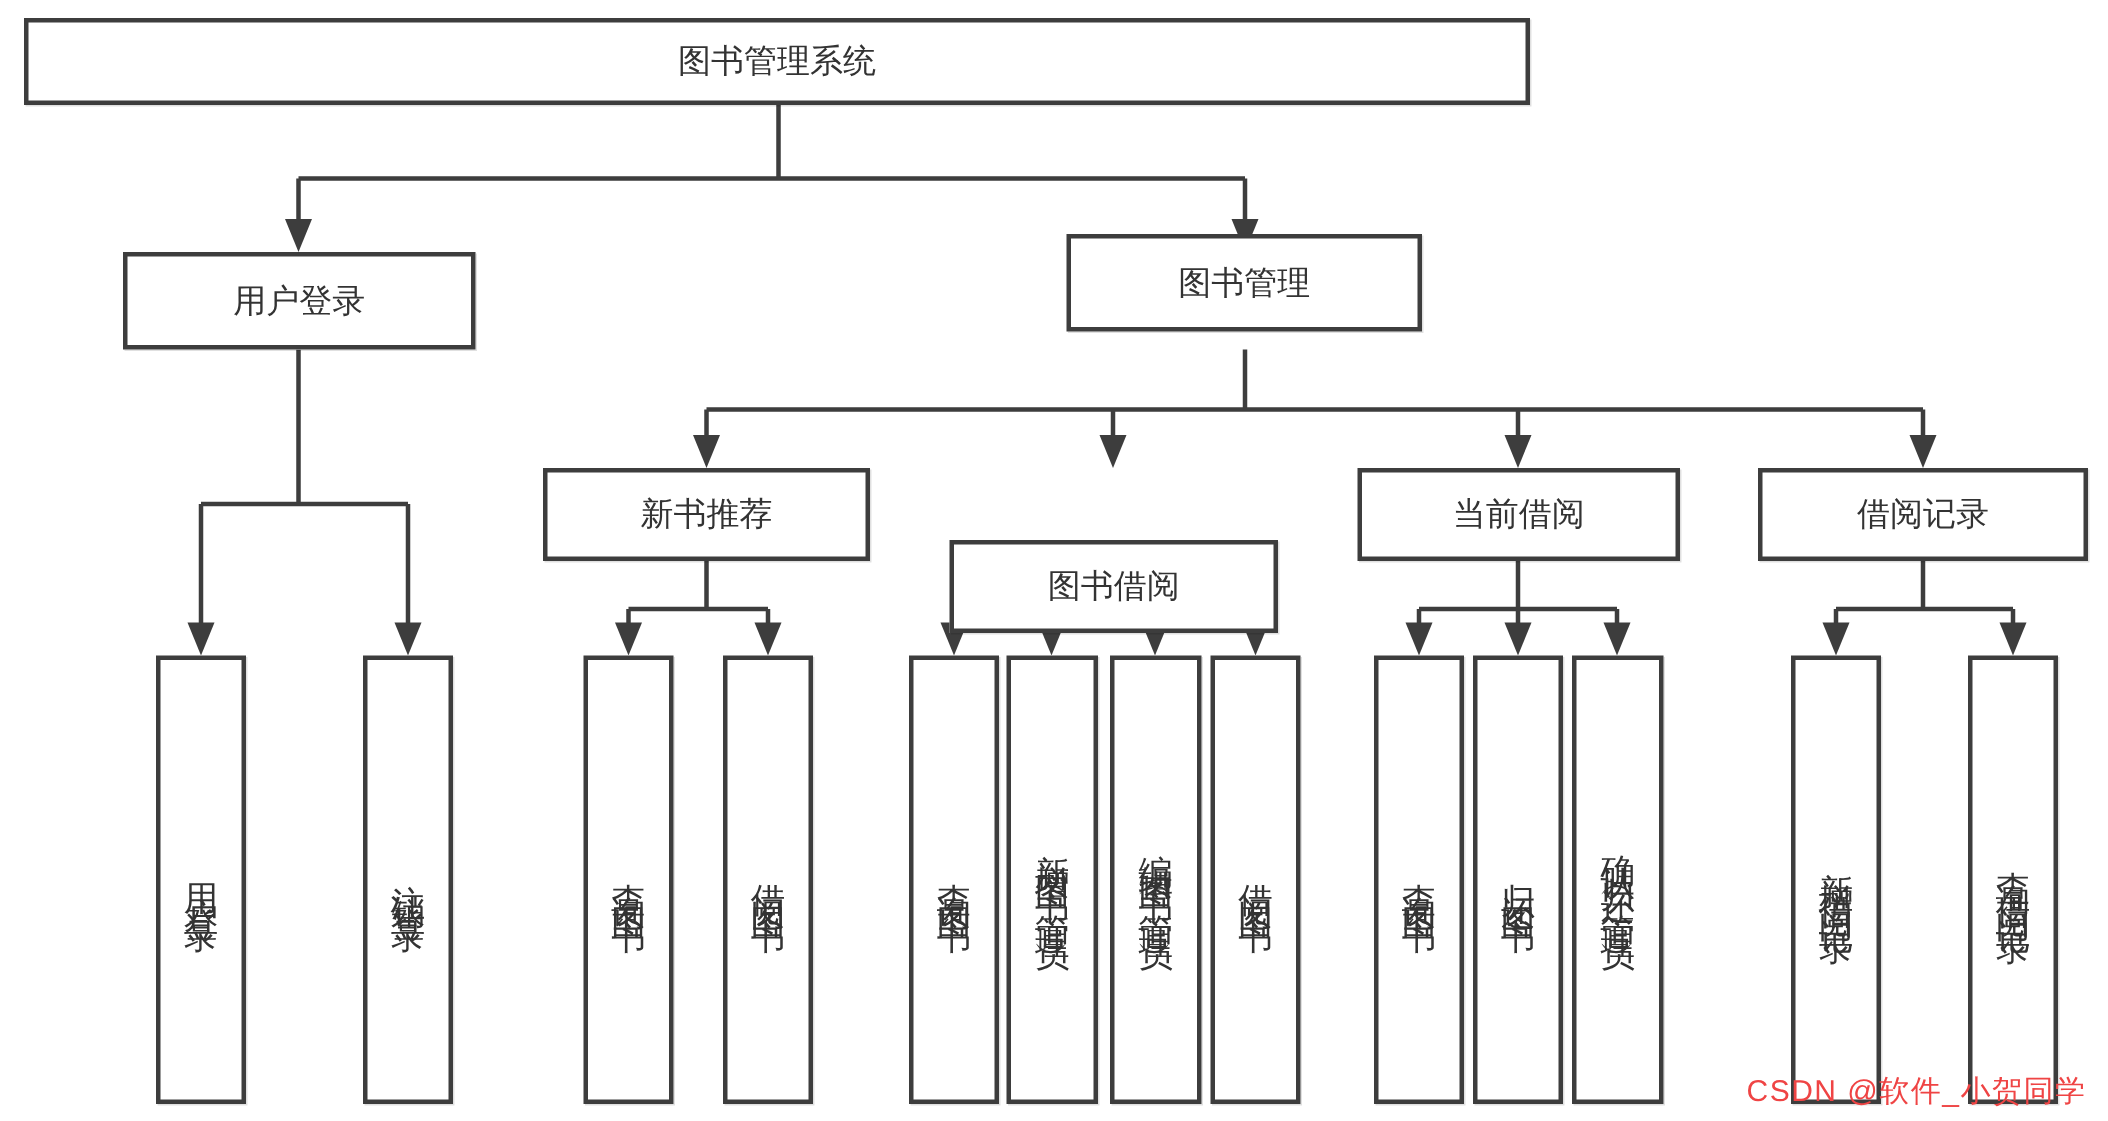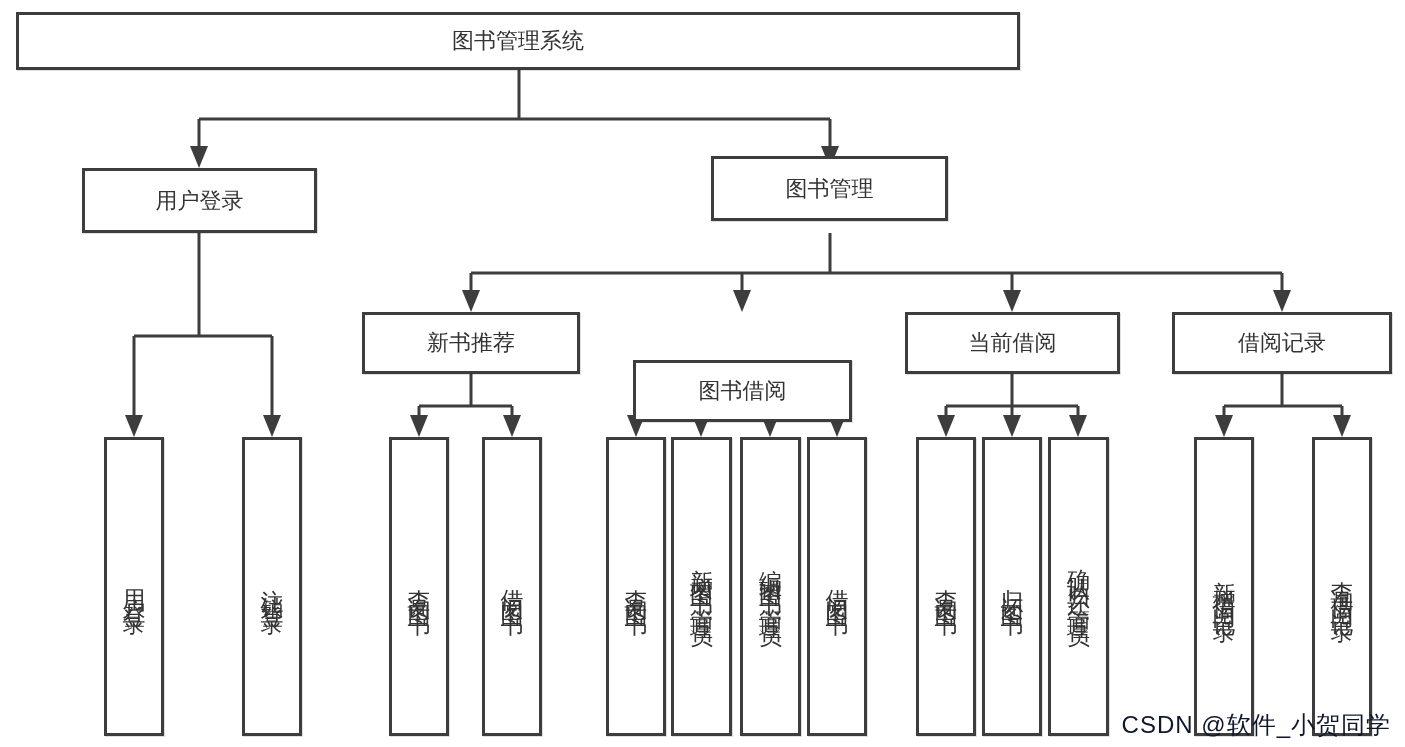--- a/index.html
+++ b/index.html
@@ -33,22 +33,22 @@
     writing-mode: vertical-rl;
     text-orientation: mixed;
     font-size: 23px;
     letter-spacing: 8px;
     line-height: 1;
   }
   .watermark {
     position: absolute;
     right: 14px;
     bottom: 6px;
-    font-size: 24px;
-    color: #0f172a;
+    font-size: 20px;
+    color: #ef4444;
     letter-spacing: 1px;
     white-space: nowrap;
   }
 </style>
 </head>
 <body>
 
 <div class="stage">
 
   <svg class="wires" viewBox="0 0 1405 747" xmlns="http://www.w3.org/2000/svg">

